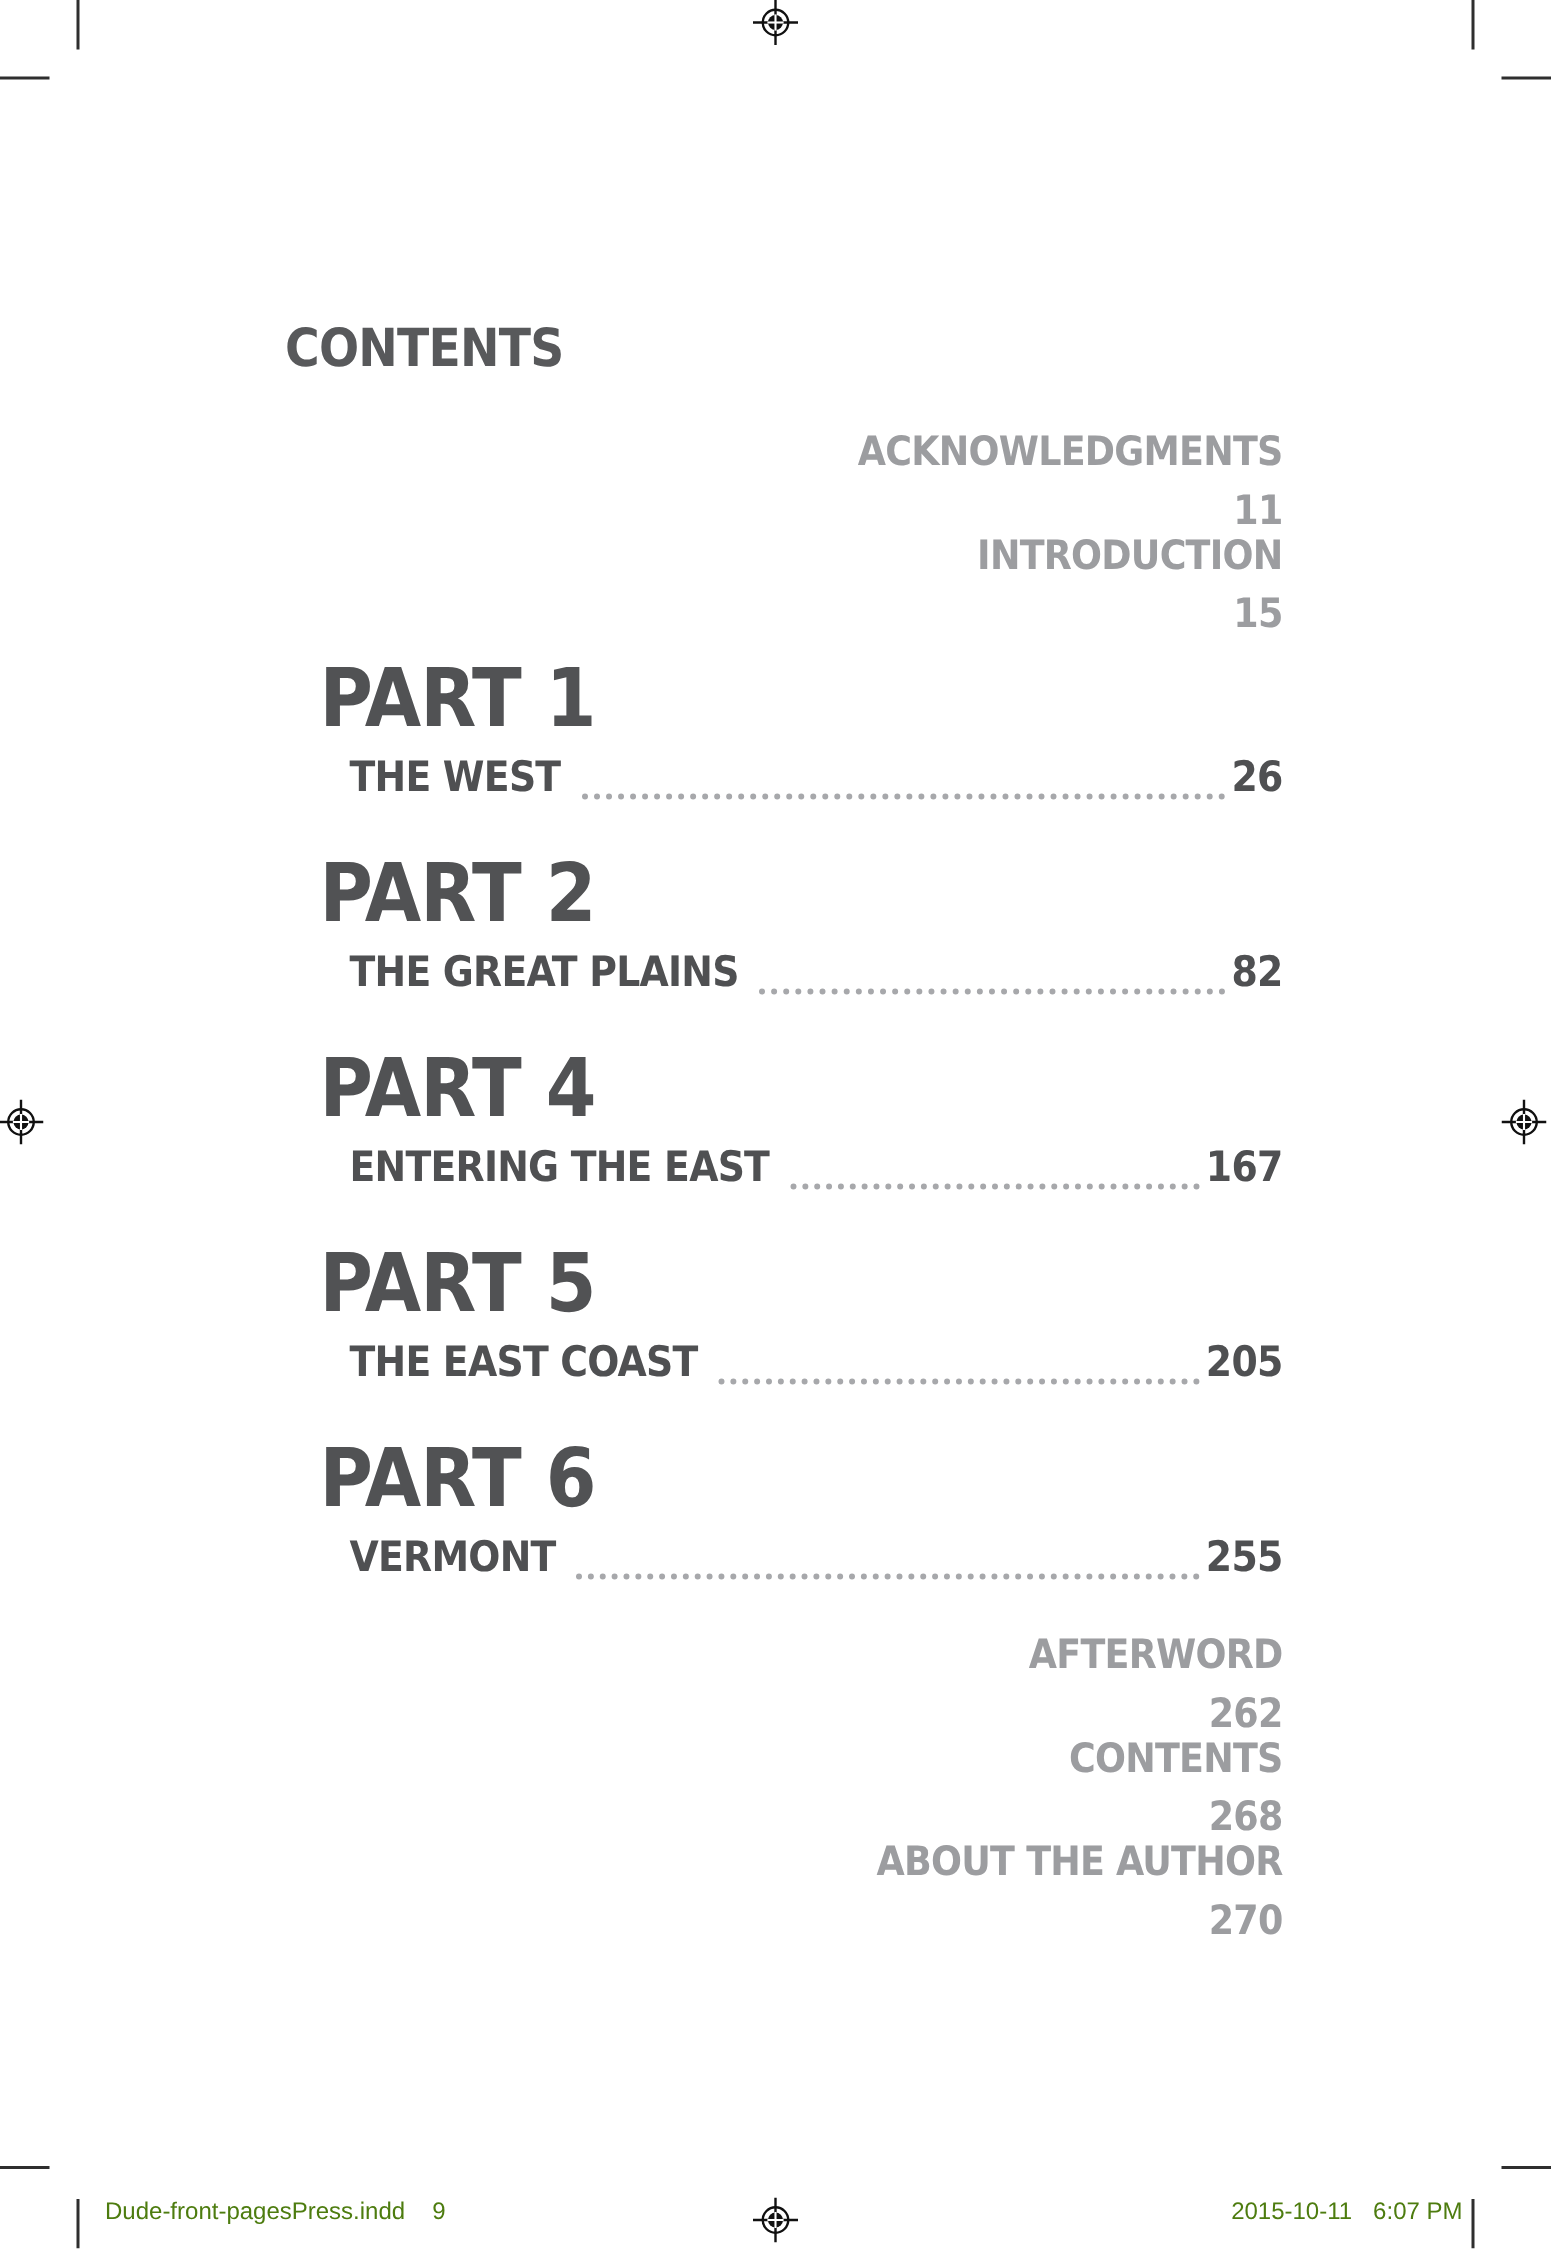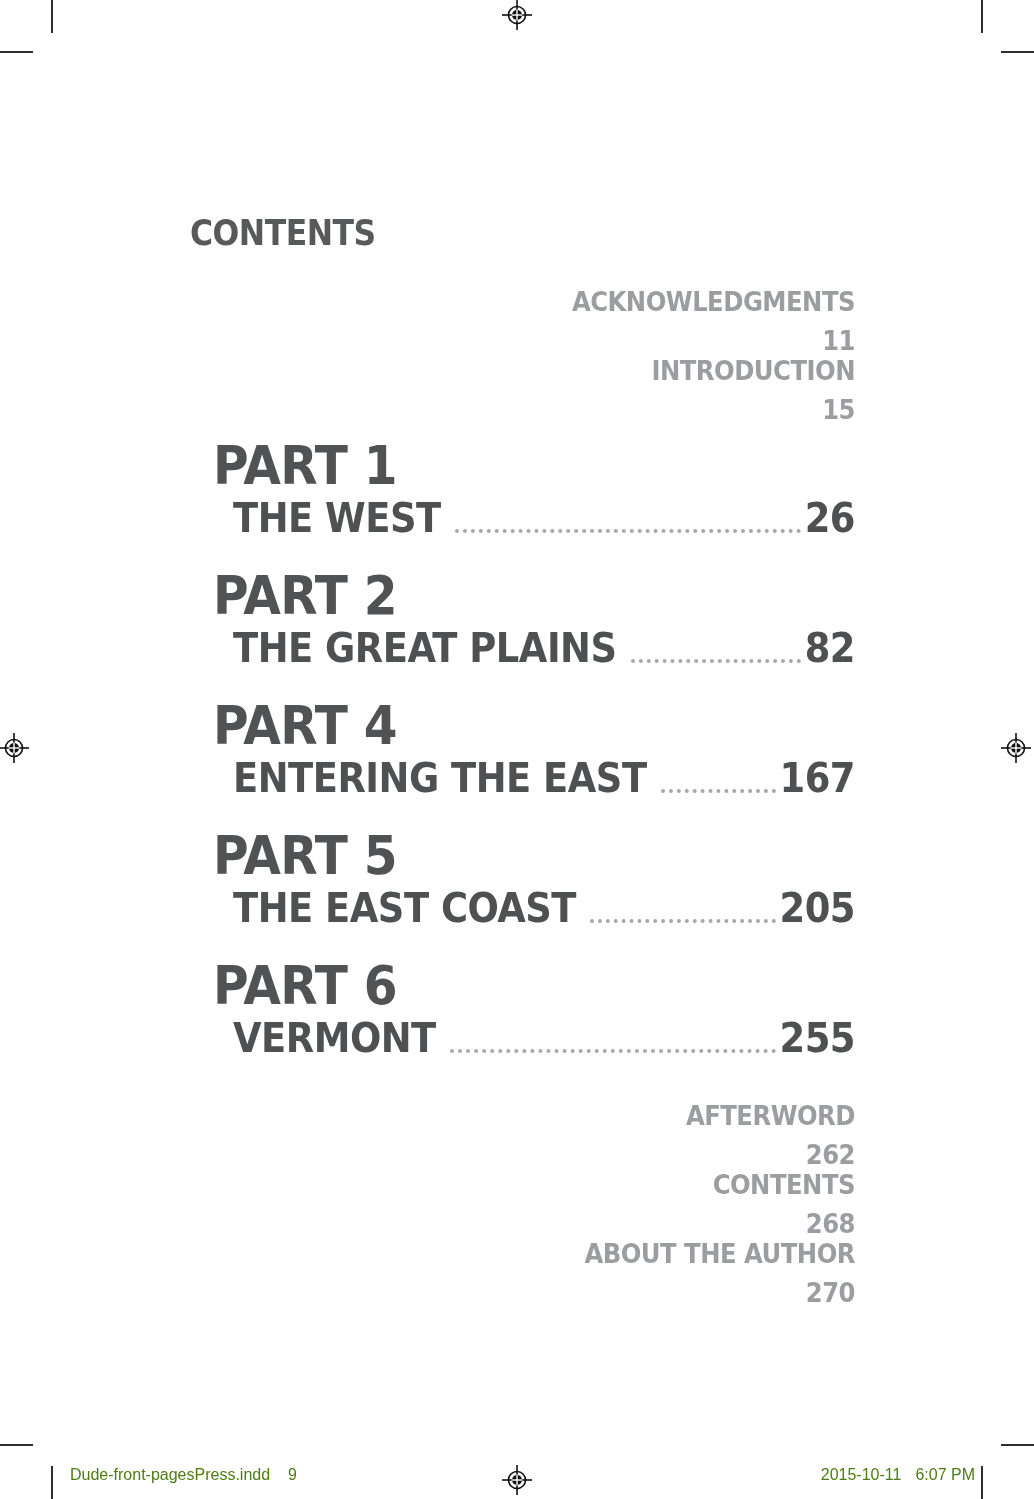--- a/index.html
+++ b/index.html
@@ -33,31 +33,31 @@
     margin: 0 0 35px 0;
   }
   .row { display: flex; align-items: flex-end; }
   .row .leader {
     flex: 1;
     border-bottom-style: dotted;
     border-bottom-color: #a7a8ab;
   }
   .row.small { font-size: 27px; line-height: 30px; color: #9c9da0; flex-direction: column; }
   .row.small .leader { border-bottom-width: 3px; margin: 0 1px 6px 5px; }
-  .row.big  { font-size: 41px; line-height: 46px; color: #4f5052; margin-left: 43px; }
+  .row.big  { font-size: 28px; line-height: 46px; color: #4f5052; margin-left: 43px; }
   .row.big .leader { border-bottom-width: 4px; margin: 0 4px 8px 14px; }
 
   .parts { margin-top: 11px; }
   .part { margin-bottom: 26px; }
   .part-heading {
     font-size: 54px; line-height: 58px;
     color: #515254;
     margin: 12px 0 0 23px;
   }
-  .back-matter { margin-top: 40px; }
+  .back-matter { margin-top: 28px; }
 
   
   .slug {
     position: absolute; top: 1466px;
     font-family: "Liberation Sans", sans-serif;
     font-size: 16px; color: #4d7c0f;
     white-space: nowrap;
   }
   .slug-left { left: 70px; }
   .slug-right { right: 59px; }

